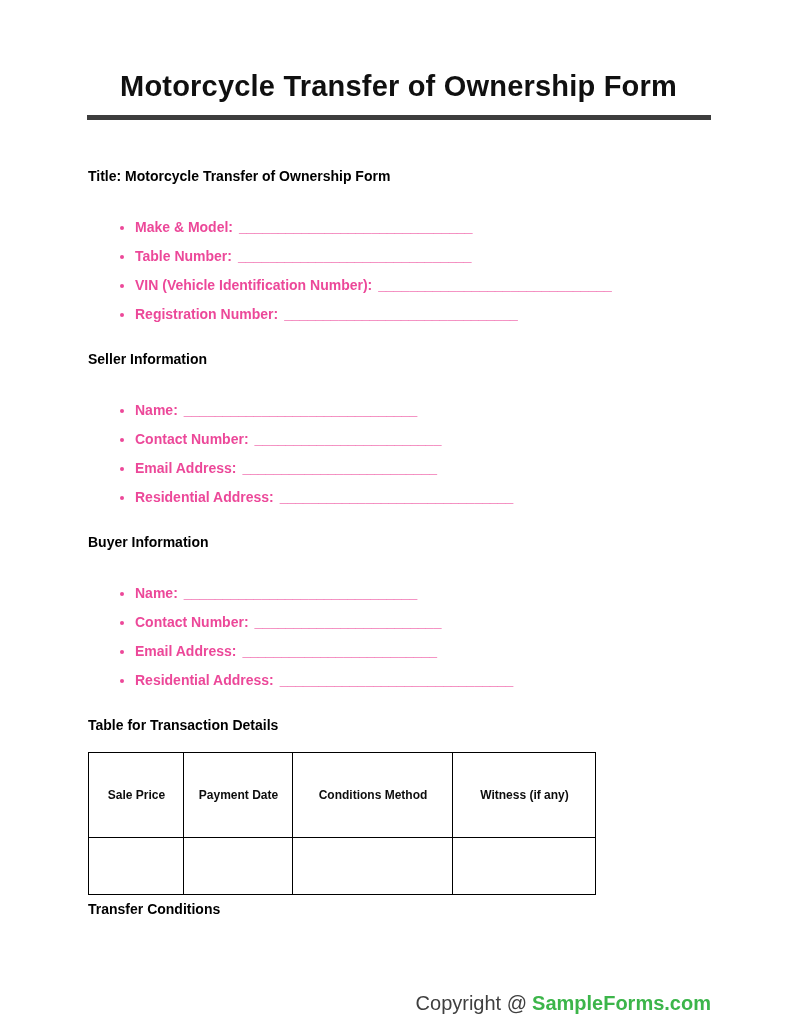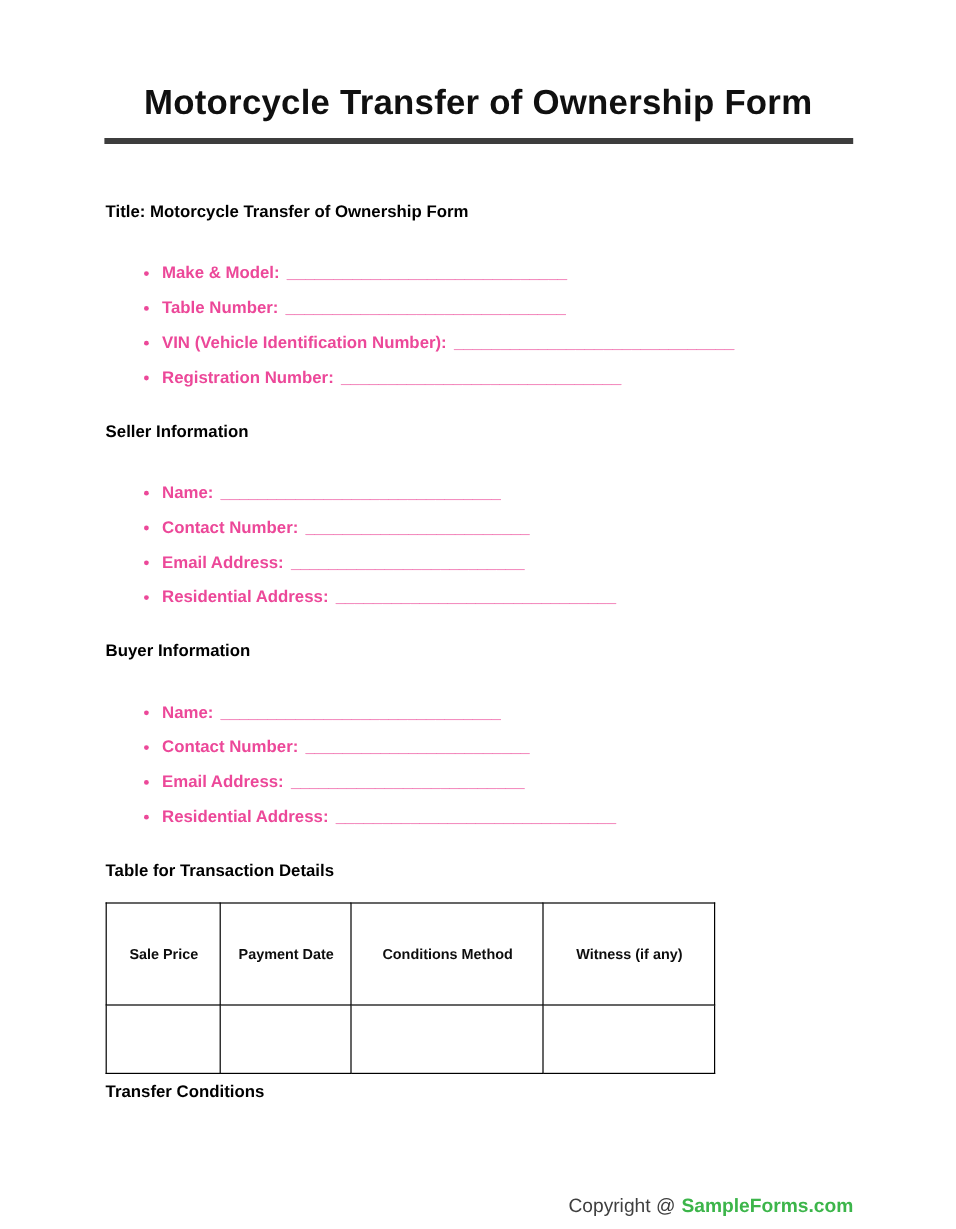--- a/index.html
+++ b/index.html
@@ -75,21 +75,21 @@
     background: #fff;
   }
   table.details td { height: 57px; }
 
   .conditions-heading { margin-top: 6px; margin-bottom: 0; }
 
   .footer {
     position: absolute;
     right: 86px;
     bottom: 25px;
-    font-size: 16px;
+    font-size: 20px;
     white-space: nowrap;
   }
   .footer .copy { color: #3f3f3f; font-weight: normal; }
   .footer .brand { color: #3cb54a; font-weight: bold; margin-left: 5px; cursor: pointer; }
 </style>
 </head>
 <body>
 
 <div class="page">
 

